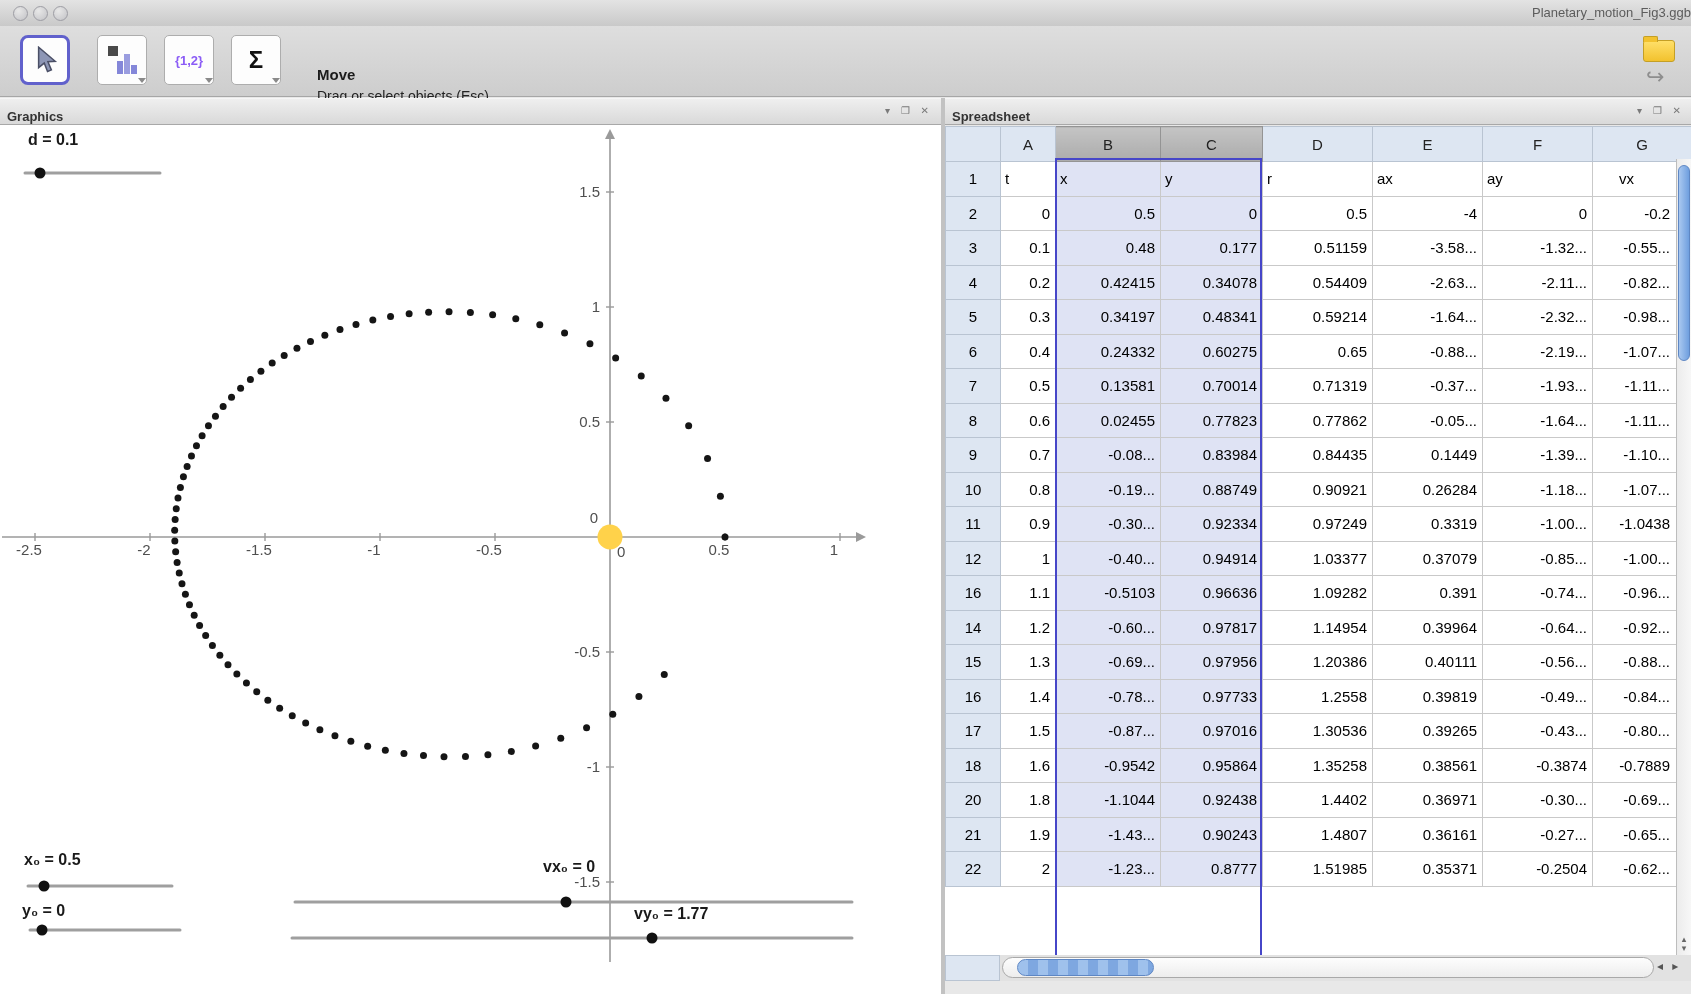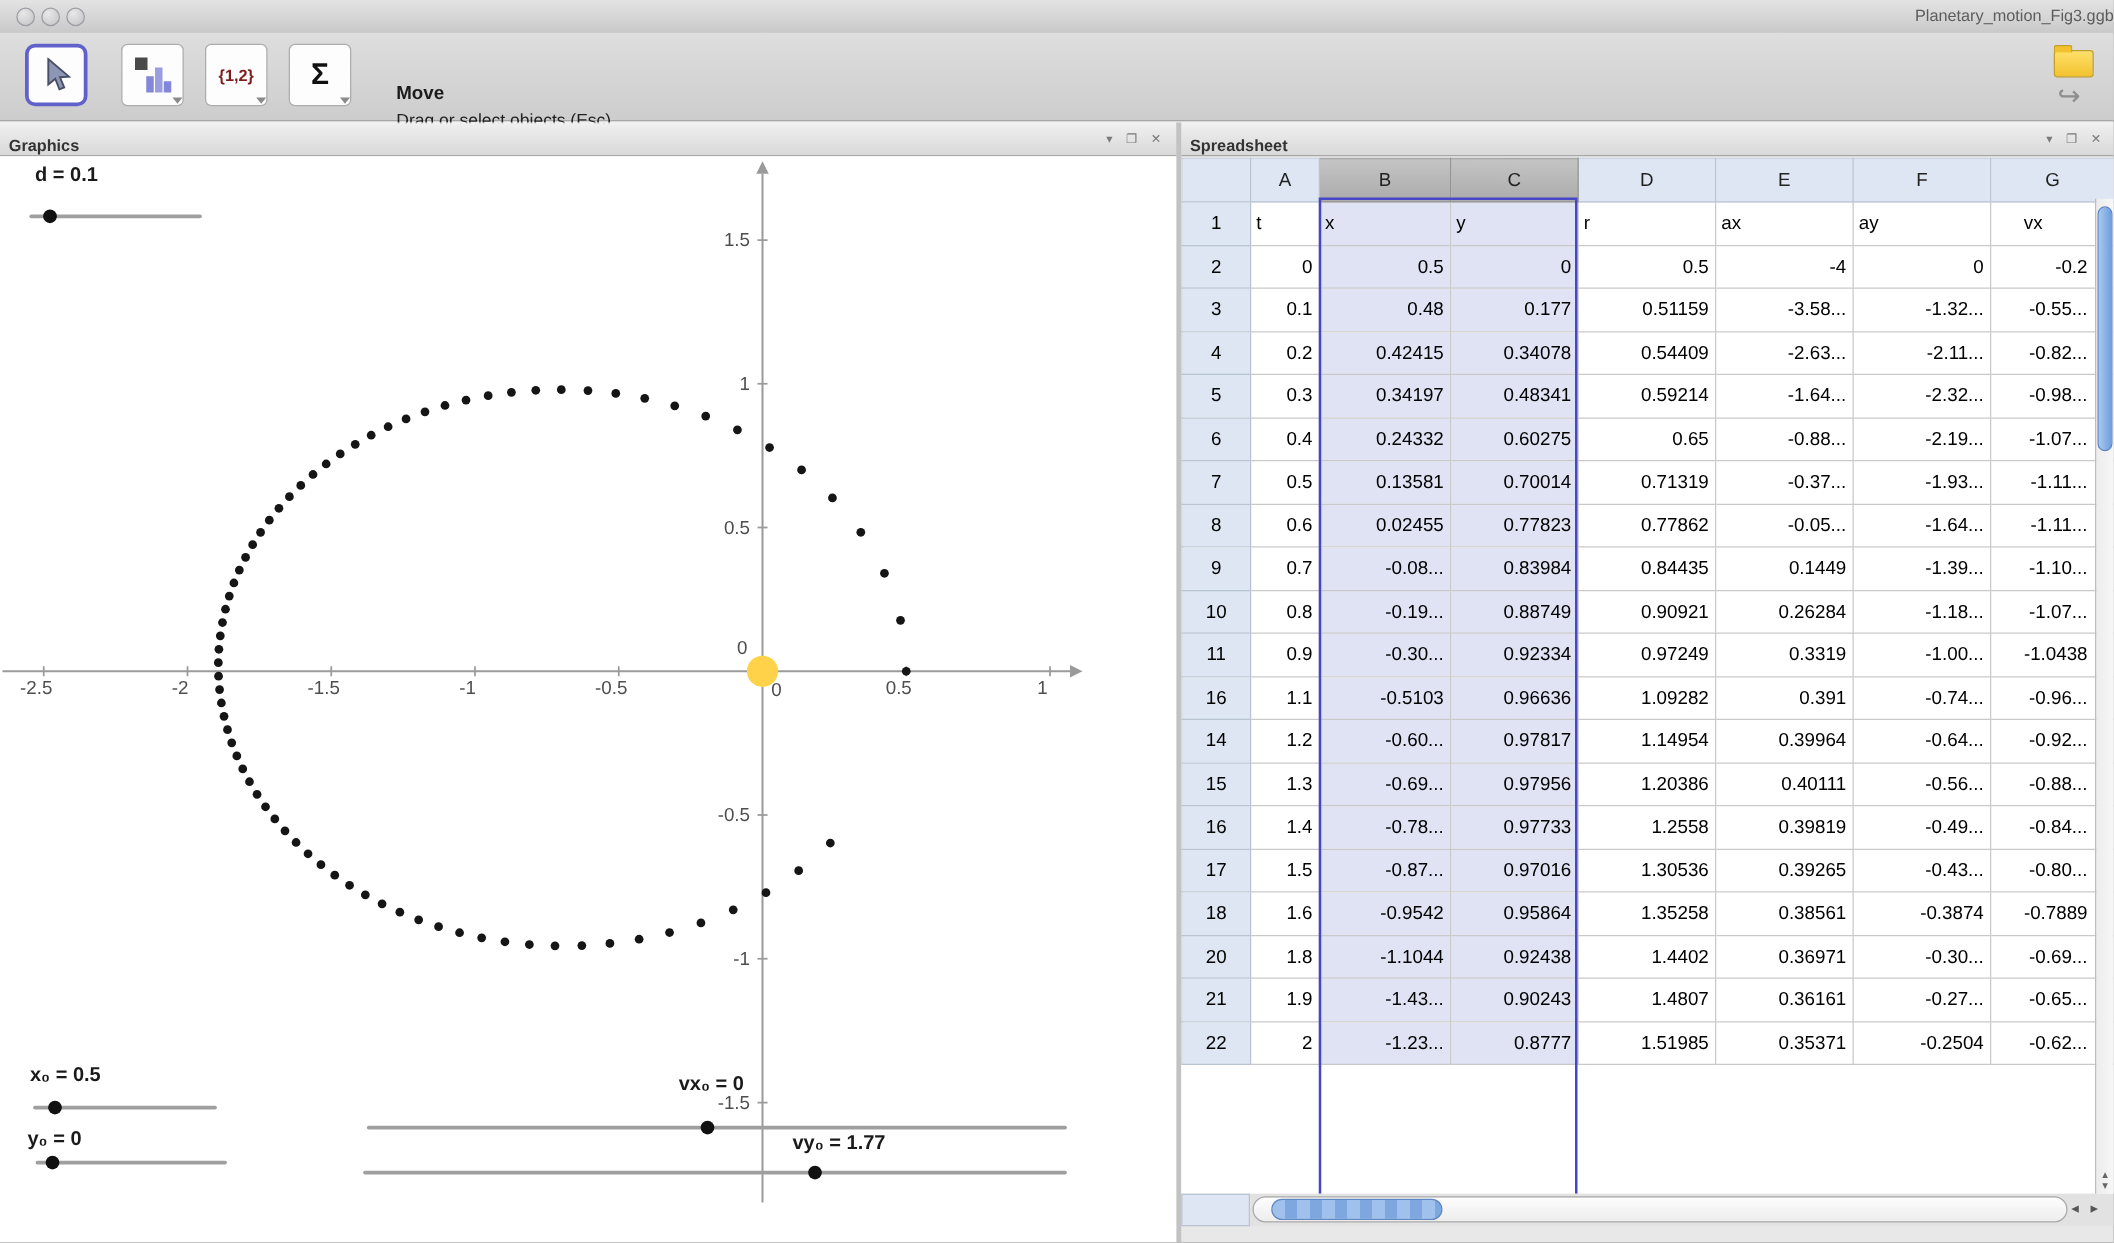--- a/index.html
+++ b/index.html
@@ -16,21 +16,21 @@
   #toolbar{left:0;top:26px;width:1691px;height:70px;
     background:linear-gradient(#dedede,#cdcdcd);border-bottom:1px solid #a6a6a6;}
   .tool{width:50px;height:50px;top:9px;background:#fdfdfd;border:1px solid #adadad;
     border-radius:5px;box-sizing:border-box;display:flex;align-items:center;justify-content:center;}
   .tool.selected{border:3px solid #6161cc;border-radius:8px;}
   .tool-caret{width:0;height:0;border-left:4px solid transparent;border-right:4px solid transparent;
     border-top:5px solid #8a8a8a;top:52px;}
   #mode-title{left:317px;top:40px;font-size:15px;font-weight:bold;color:#1c1c1c;}
   #mode-desc{left:317px;top:62px;font-size:14px;color:#222;}
   .sigma{font-size:24px;font-weight:bold;color:#111;}
-  .braces{font-size:13px;font-weight:bold;color:#7f1d1d;letter-spacing:0;}
+  .braces{font-size:13px;font-weight:bold;color:#8b5cf6;letter-spacing:0;}
   
   #folder-icon{left:1643px;top:40px;width:30px;height:20px;background:linear-gradient(#ffe06a,#f2c22e);
     border:1px solid #c49f25;border-radius:3px;}
   #folder-icon:before{content:"";position:absolute;left:-1px;top:-5px;width:13px;height:5px;
     background:#f2c22e;border:1px solid #c49f25;border-bottom:none;border-radius:2px 2px 0 0;}
   #redo-icon{left:1646px;top:64px;font-size:22px;color:#8e8e8e;}
   
   .panel-header{top:98px;height:27px;background:linear-gradient(#efefef,#d9d9d9);
     border-top:1px solid #f6f6f6;border-bottom:1px solid #a8a8a8;box-sizing:border-box;}
   .panel-title{left:7px;top:10px;font-size:13px;font-weight:600;color:#333;text-align:center;}
@@ -384,20 +384,30 @@
             <td class="rowhead">11</td>
             <td class="num">0.9</td>
             <td class="num selfill">-0.30...</td>
             <td class="num selfill">0.92334</td>
             <td class="num">0.97249</td>
             <td class="num">0.3319</td>
             <td class="num">-1.00...</td>
             <td class="num gcol">-1.0438</td>
           </tr>
           <tr>
+            <td class="rowhead">12</td>
+            <td class="num">1</td>
+            <td class="num selfill">-0.40...</td>
+            <td class="num selfill">0.94914</td>
+            <td class="num">1.03377</td>
+            <td class="num">0.37079</td>
+            <td class="num">-0.85...</td>
+            <td class="num gcol">-1.00...</td>
+          </tr>
+          <tr>
             <td class="rowhead">16</td>
             <td class="num">1.1</td>
             <td class="num selfill">-0.5103</td>
             <td class="num selfill">0.96636</td>
             <td class="num">1.09282</td>
             <td class="num">0.391</td>
             <td class="num">-0.74...</td>
             <td class="num gcol">-0.96...</td>
           </tr>
           <tr>

